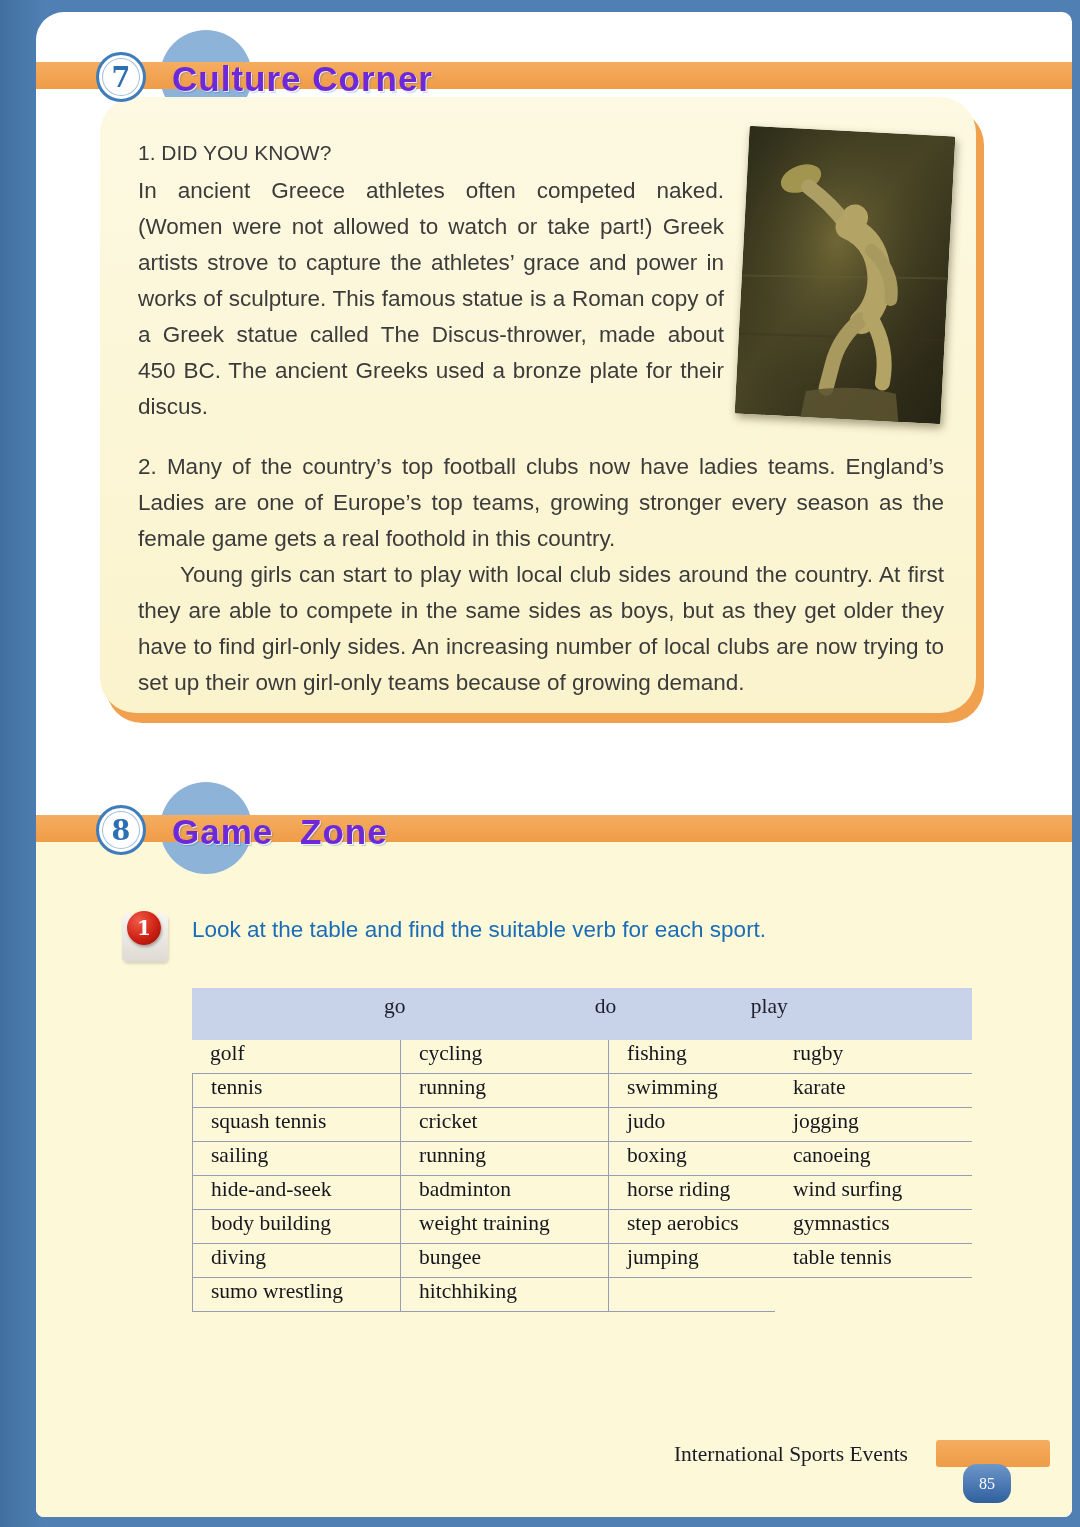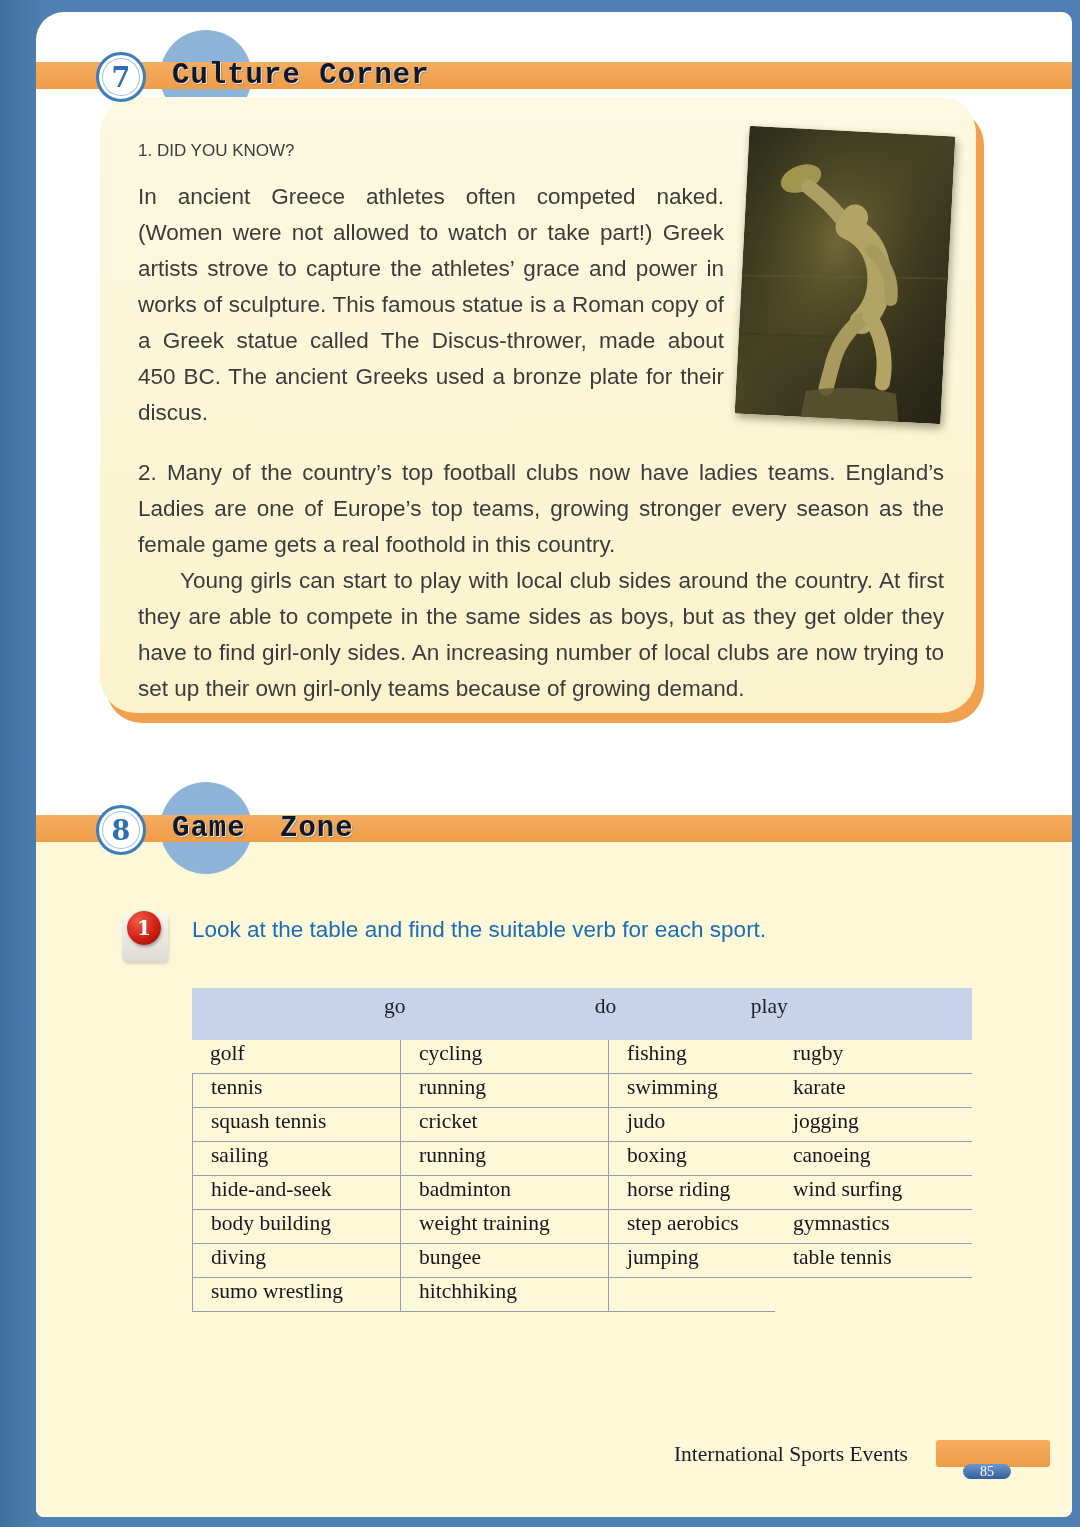--- a/index.html
+++ b/index.html
@@ -30,42 +30,42 @@
   .num-circle {
     position:absolute; width:50px; height:50px; border-radius:50%;
     background:#ffffff; border:3px solid #3f7cbb;
     box-shadow:inset 0 0 0 3px #ffffff, inset 0 0 0 4px #9fc0de;
     display:flex; align-items:center; justify-content:center;
     font-family:"DejaVu Serif", serif; font-weight:bold; font-size:27px;
     color:#2d6fb2; z-index:4;
   }
   .section-title {
     position:absolute; z-index:4;
-    font-family:Liberation Mono, monospace; font-weight:bold;
-    font-size:29px; color:#0f172a; letter-spacing:1px;
+    font-family:Liberation Sans, sans-serif; font-weight:bold;
+    font-size:35px; color:#6d28d9; letter-spacing:1px;
     text-shadow:1px 1px 0 rgba(255,255,255,.8), 2px 2px 1px rgba(20,90,140,.25);
   }
   .game-title { word-spacing:16px; }
 
   
   .culture-box {
     position:absolute; left:64px; top:85px; width:876px; height:616px;
     border-radius:36px;
     background:linear-gradient(#fdf9e2,#faf3cc);
     z-index:3;
     padding:44px 32px 0 38px;
   }
   .culture-box-shadow {
     position:absolute; left:70px; top:97px; width:878px; height:614px;
     border-radius:36px; background:#f1a14e; z-index:2;
   }
   .body-text {
     font-size:22.5px; line-height:36px; color:#3b3b3b; text-align:justify;
   }
-  .dyk-heading { font-size:17px; color:#3b3b3b; margin-bottom:18px; }
+  .dyk-heading { font-size:21px; color:#3b3b3b; margin-bottom:8px; }
   .statue {
     float:right; width:206px; height:288px;
     margin:-10px -4px 12px 18px;
     transform:rotate(3deg);
     box-shadow:2px 4px 8px rgba(60,50,20,.45);
     border-radius:2px; overflow:hidden;
   }
   .para2 { margin-top:24px; }
   .para3 { text-indent:42px; }
 
@@ -124,25 +124,25 @@
   .footer-title {
     position:absolute; right:164px; top:1430px;
     font-family:"Liberation Serif", serif; font-size:21.5px; color:#1c1c28;
     z-index:3;
   }
   .footer-strip {
     position:absolute; left:900px; top:1428px; width:114px; height:27px;
     background:linear-gradient(#f5ad60,#ef9c47); border-radius:3px; z-index:3;
   }
   .page-pill {
-    position:absolute; left:927px; top:1452px; width:48px; height:15px;
+    position:absolute; left:927px; top:1452px; width:48px; height:39px;
     border-radius:14px;
     background:linear-gradient(#6d97ca,#2f5f9e);
     display:flex; align-items:center; justify-content:center;
-    color:#fff; font-family:"Liberation Serif", serif; font-size:14px; z-index:4;
+    color:#fff; font-family:"Liberation Serif", serif; font-size:16px; z-index:4;
   }
 </style>
 </head>
 <body>
 
 <div class="frame">
   <div class="page">
 
     <div class="yellow-bg"></div>
 

